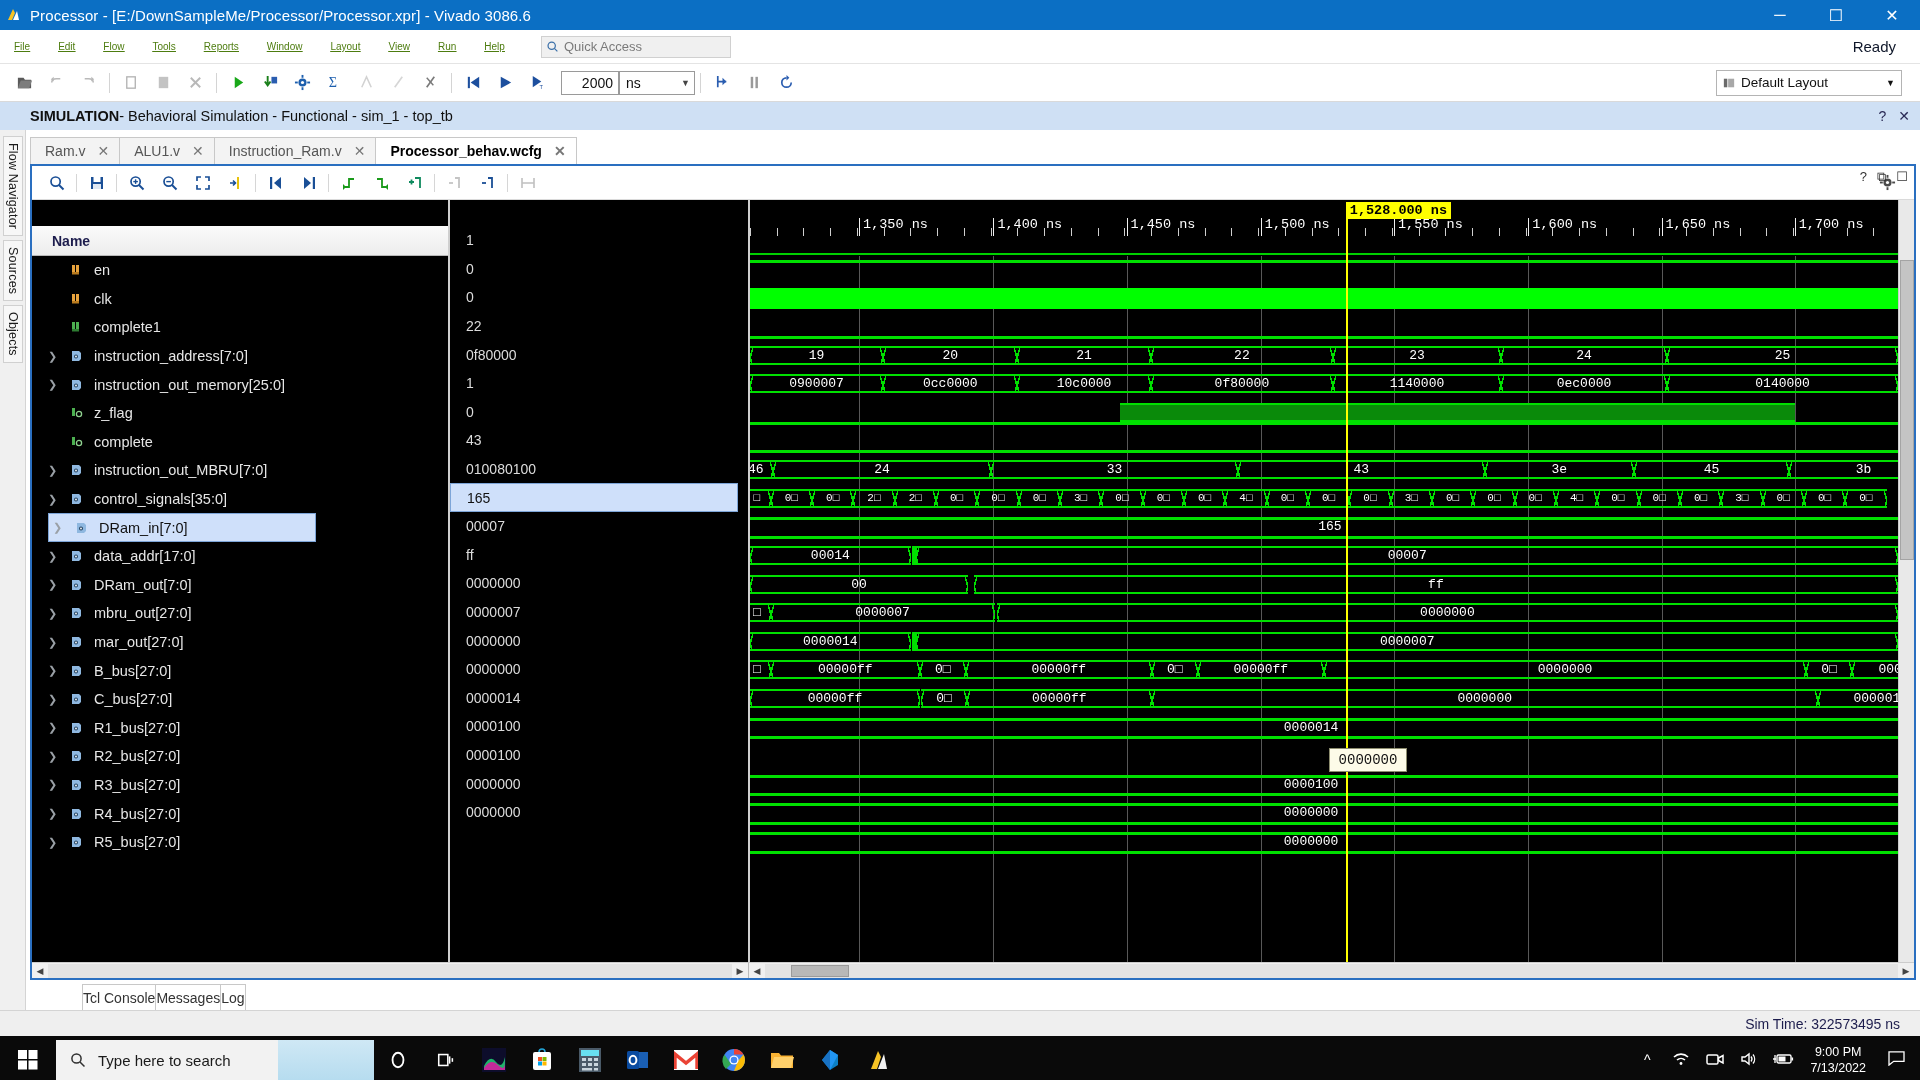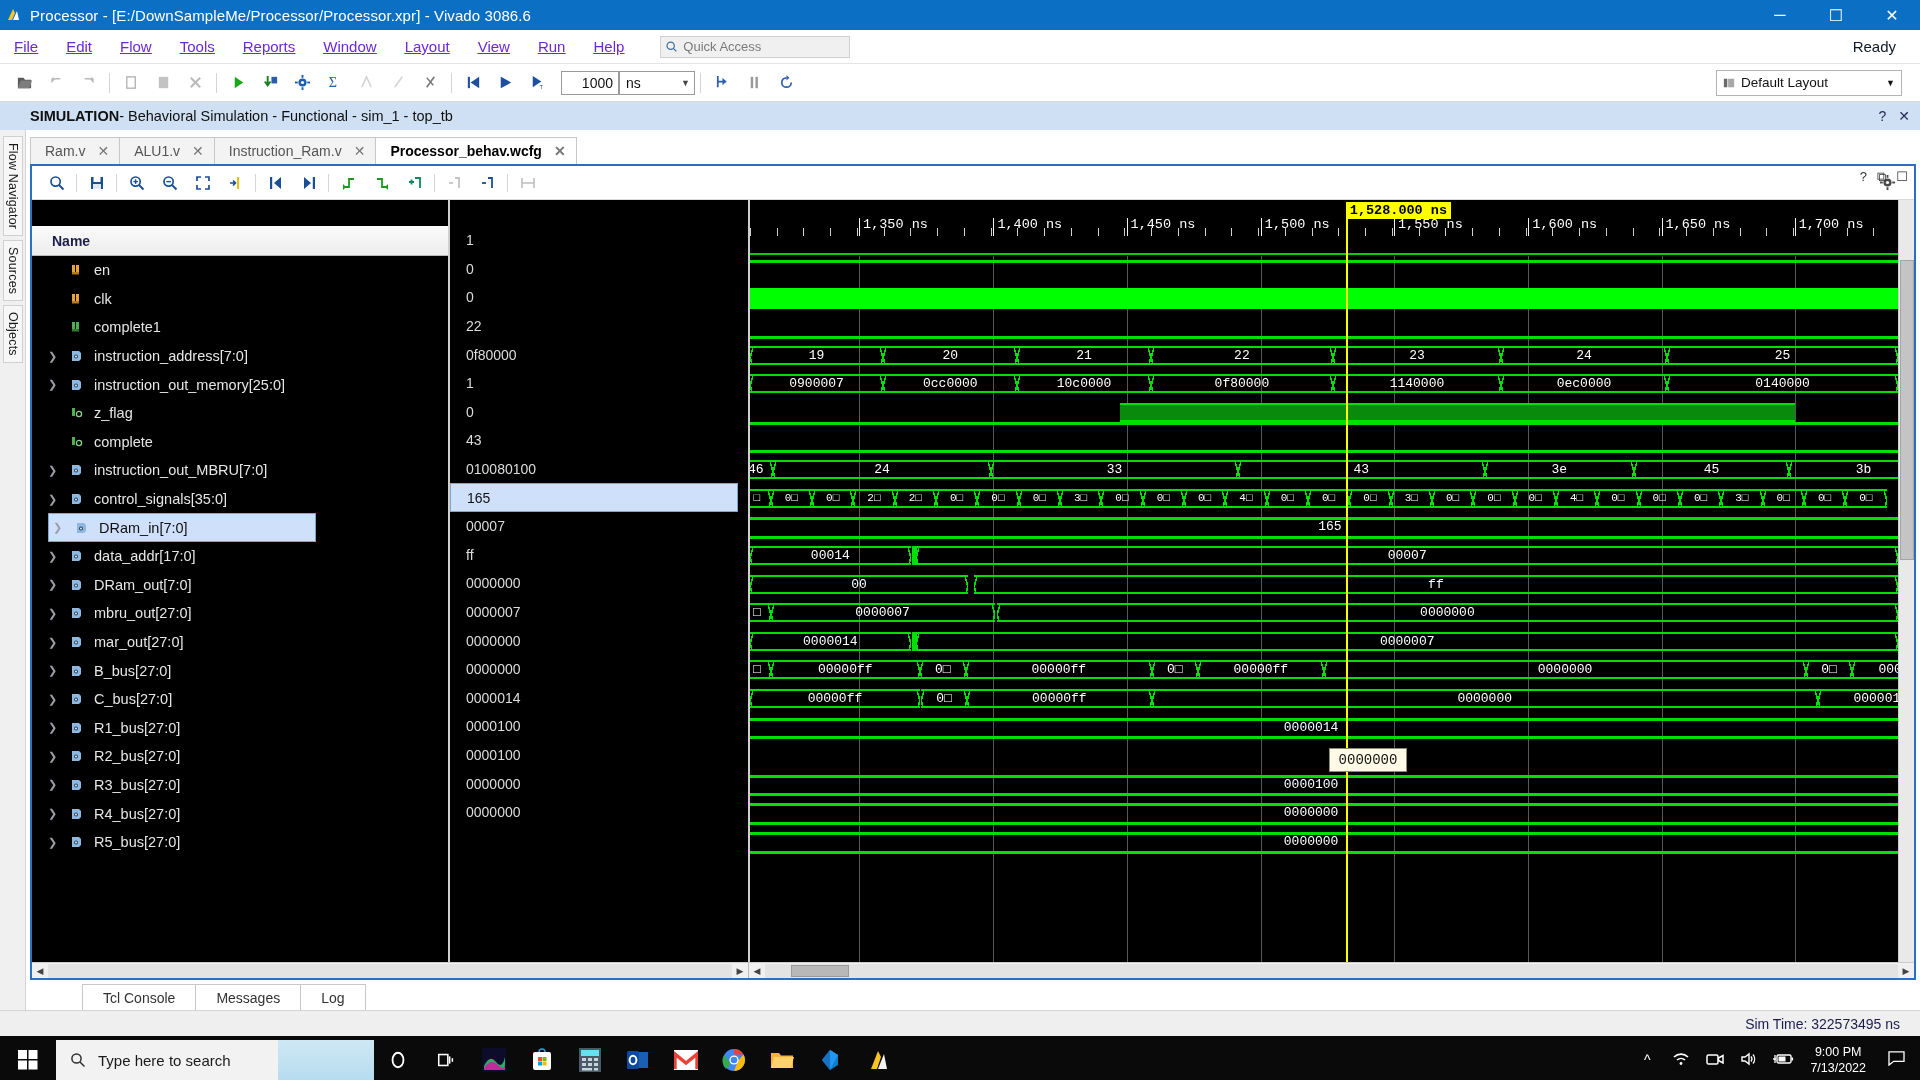--- a/index.html
+++ b/index.html
@@ -29,21 +29,21 @@
   }
 
   
   #menubar {
     height: 34px; background: #fff;
     display: flex; align-items: center;
     border-bottom: 1px solid #e4e4e4;
     position: relative;
   }
   #menubar .mi {
-    padding: 3px 14px; font-size: 15px; color: #6d28d9; text-decoration: underline;
+    padding: 3px 14px; font-size: 10px; color: #4d7c0f; text-decoration: underline;
   }
   #menubar .mi u { text-decoration: underline; }
   #quickaccess {
     margin-left: 22px; width: 190px; height: 22px;
     background: #f0f0f0; border: 1px solid #d0d0d0;
     display: flex; align-items: center; padding-left: 4px;
     font-size: 13px; color: #7a7a7a;
   }
   #ready {
     position: absolute; right: 24px; font-size: 15px; color: #0f172a;
@@ -216,21 +216,21 @@
   .hscroll { height: 16px; background: #f0f0f0; border-top: 1px solid #ccc; display: flex; align-items: center; }
   .hscroll .arw { width: 16px; text-align: center; font-size: 9px; color: #444; }
   .hscroll .track { flex: 1; height: 14px; background: #e3e3e3; position: relative; }
   .hscroll .thumb { position: absolute; top: 1px; height: 12px; background: #b8b8b8; border: 1px solid #9a9a9a; }
   #vscrollbar { width: 16px; background: #e9e9e9; border-left: 1px solid #ccc; }
   #vscrollbar .thumb { width: 14px; background: #c4c4c4; border: 1px solid #a4a4a4; margin: 1px; }
 
   
   #bottomtabs { height: 30px; background: #fff; display: flex; align-items: flex-end; padding-left: 52px; }
   .btab {
-    height: 26px; padding: 0 20px; font-size: 14px; color: #333;
+    height: 26px; padding: 0 0; font-size: 14px; color: #333;
     border: 1px solid #c8c8c8; border-bottom: none; background: #fff;
     display: flex; align-items: center; margin-right: -1px;
   }
   #statusbar {
     height: 26px; background: #efefef; border-top: 1px solid #d4d4d4;
     display: flex; align-items: center; justify-content: flex-end;
     padding-right: 20px; font-size: 14px; color: #1d1d4d;
   }
 
   
@@ -383,21 +383,21 @@
     <svg width="17" height="17" viewBox="0 0 18 18">
         <path d="M4 3 L15 9 L4 15 Z" fill="#1d4f9e"></path>
       </svg>
     </div>
   <div class="tb">
     <svg width="17" height="17" viewBox="0 0 18 18">
         <path d="M4 2 L13 8 L4 14 Z" fill="#1d4f9e"></path>
         <text x="11" y="16" font-size="6" fill="#1d4f9e">T</text>
       </svg>
     </div>
-  <div id="timefield">1000</div>
+  <div id="timefield">2000</div>
   <div id="timeunit">
     <span>ns</span>
     <span style="font-size:9px;color:#444">▼</span>
   </div>
   <div class="tbsep"></div>
   <div class="tb">
     <svg width="17" height="17" viewBox="0 0 18 18">
         <path d="M4 2 v12 M4 8 h9" stroke="#2a5db0" stroke-width="1.8" fill="none"></path>
         <path d="M9 4 l4 4 l-4 4" fill="#2a5db0"></path>
       </svg>

